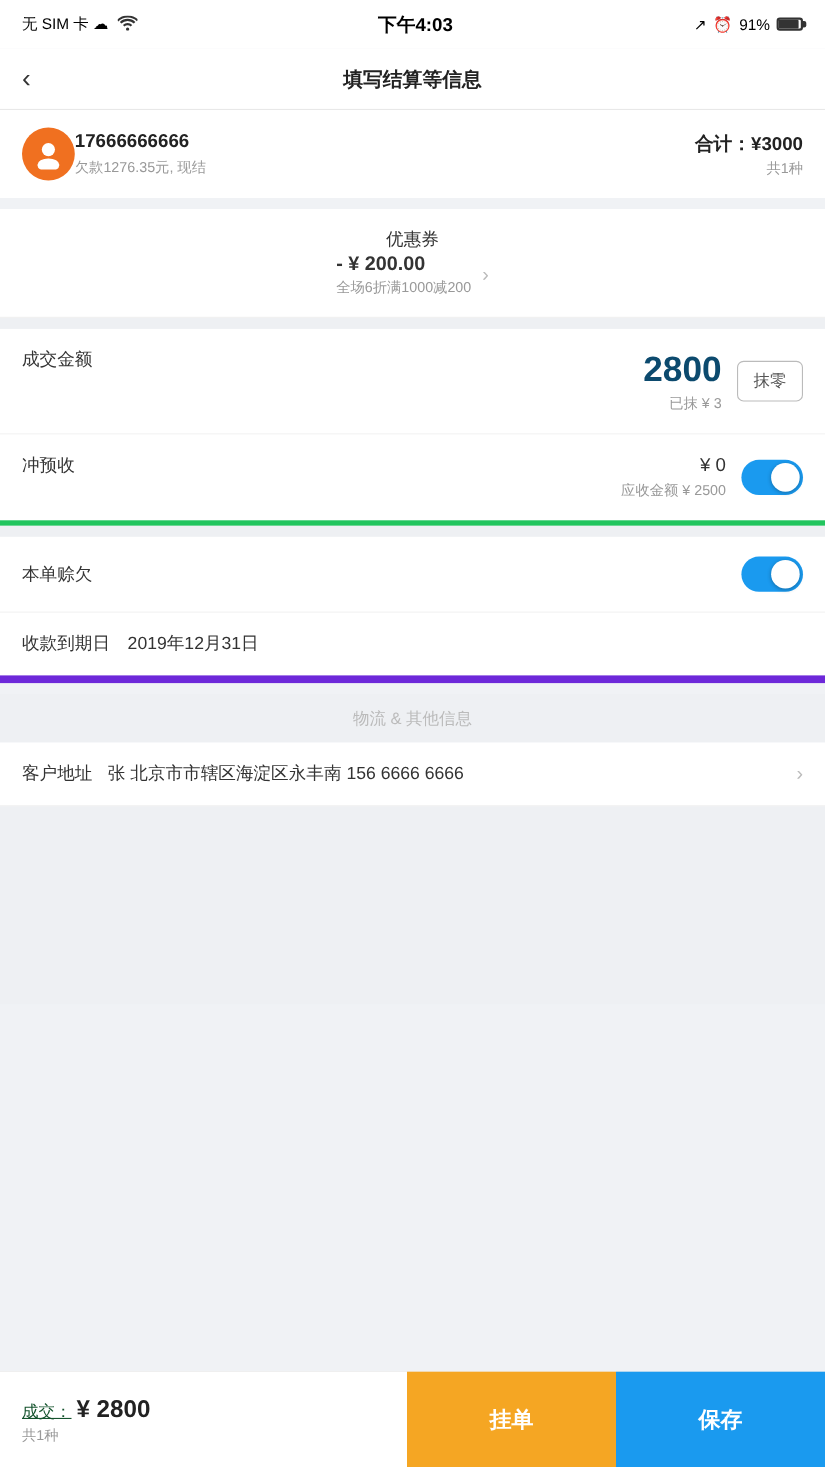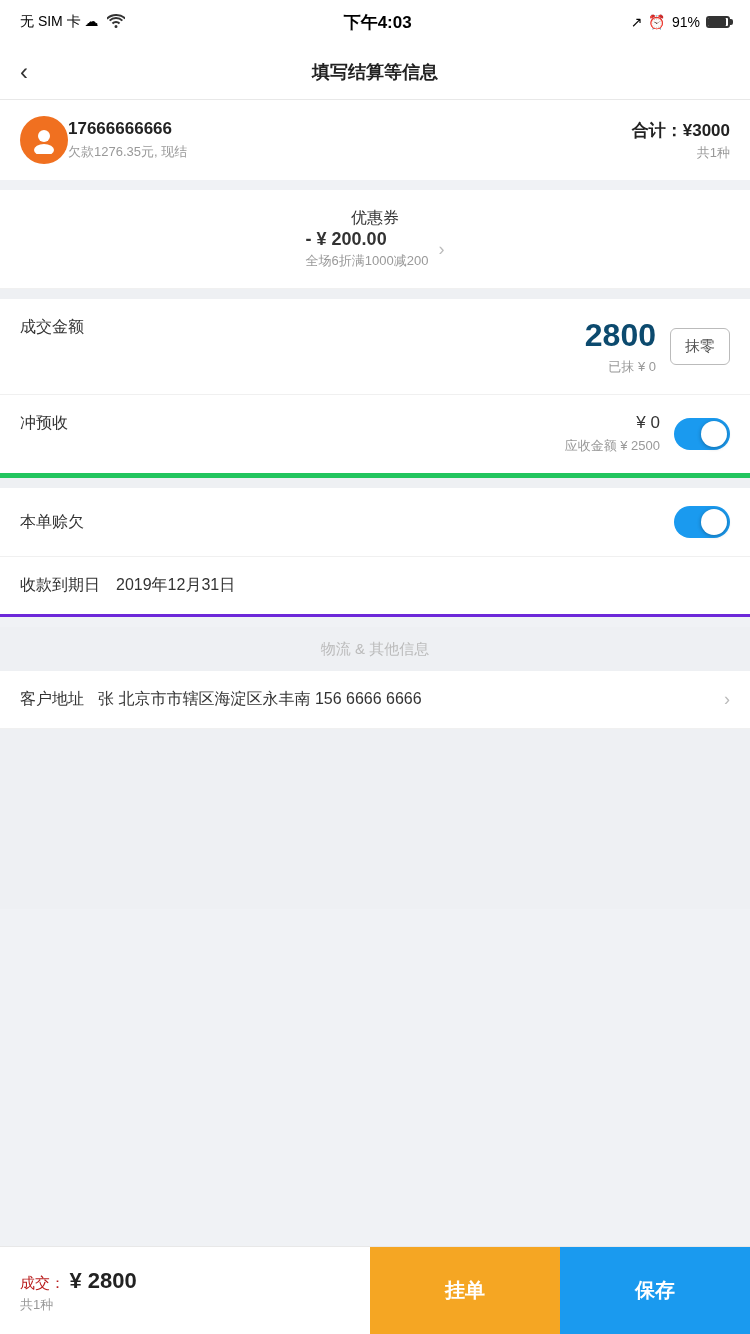--- a/index.html
+++ b/index.html
@@ -172,21 +172,21 @@
       justify-content: space-between;
       border-bottom: 1px solid #f0f0f0;
     }
 
     
     .duedate-section {
       background: #fff;
       padding: 18px 20px;
       display: flex;
       align-items: center;
-      border-bottom: 3px solid #6d28d9;
+      border-bottom: 7px solid #6d28d9;
     }
     .duedate-label { font-size: 16px; color: #333; margin-right: 16px; }
     .duedate-value { font-size: 16px; color: #333; }
 
     
     .logistics-divider {
       background: #eef0f3;
       height: 44px;
       display: flex;
       align-items: center;
@@ -217,21 +217,21 @@
       height: 88px;
       background: #fff;
       display: flex;
       align-items: center;
       border-top: 1px solid #e8e8e8;
     }
     .bottom-info {
       flex: 1;
       padding: 0 20px;
     }
-    .bottom-deal { font-size: 15px; color: #b91c1c; }
+    .bottom-deal { font-size: 15px; color: #14532d; text-decoration: underline; }
     .bottom-amount { font-size: 22px; font-weight: 700; color: #222; }
     .bottom-count { font-size: 13px; color: #999; margin-top: 2px; }
     .btn-hold {
       width: 190px;
       height: 88px;
       background: #f5a623;
       display: flex;
       align-items: center;
       justify-content: center;
       font-size: 20px;
@@ -318,21 +318,21 @@
     </div>
   </div>
 
   <div class="section-divider"></div>
 
   <div class="deal-section">
     <span class="row-label">成交金额</span>
     <div class="deal-right">
       <div class="deal-amount-wrap">
         <div class="deal-amount">2800</div>
-        <div class="deal-rubbed">已抹  ¥ 0</div>
+        <div class="deal-rubbed">已抹  ¥ 3</div>
       </div>
       <button class="round-btn">抹零</button>
     </div>
   </div>
 
   <div class="prepay-section">
     <span class="row-label">冲预收</span>
     <div class="prepay-right">
       <div>
         <div class="prepay-amount">¥ 0</div>

